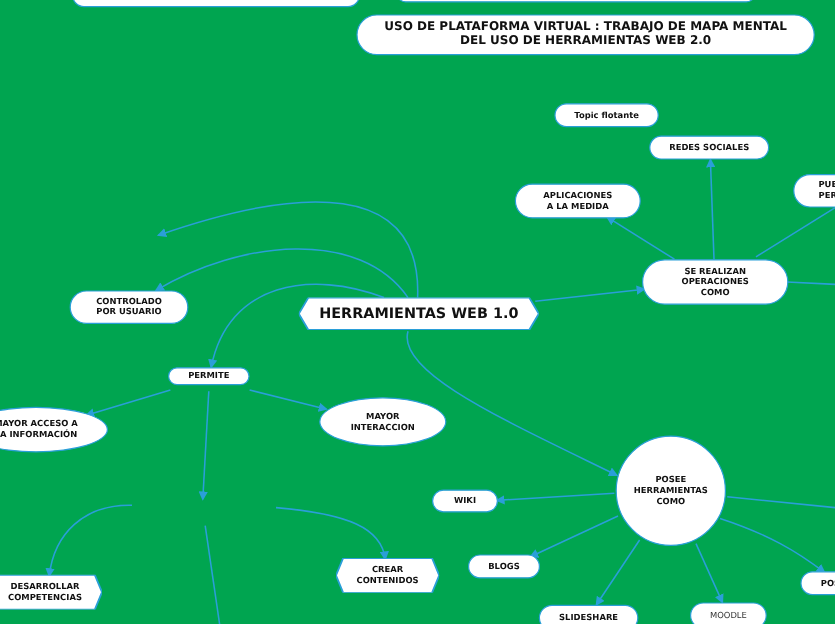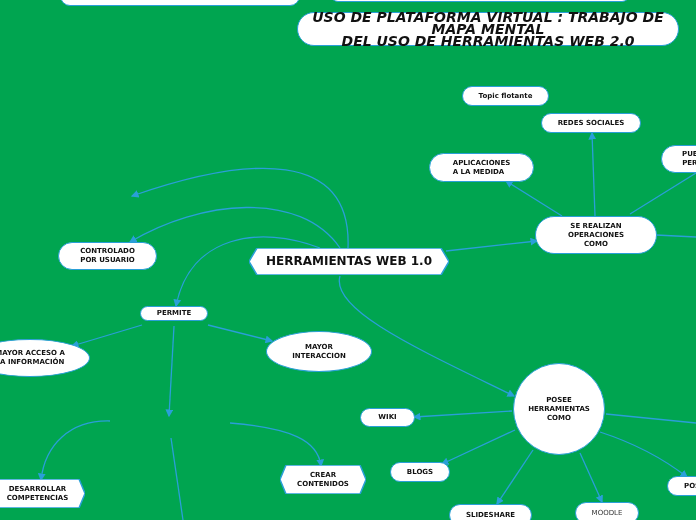--- a/index.html
+++ b/index.html
@@ -29,21 +29,21 @@
     .ellipse { border-radius: 50%; }
     .circle { border-radius: 50%; }
     .hex {
       border: none;
       background: transparent;
     }
     .hex .hexbg {
       position: absolute; inset: 0;
     }
     .hex span { position: relative; }
-    .title-node { font-size: 14px; line-height: 12px; font-style: italic; }
+    .title-node { font-size: 10px; line-height: 12px; }
     .central { font-size: 12px; }
     .normal-weight { font-weight: normal; color: #333; }
   </style>
 </head>
 <body>
 
 <div id="canvas">
 
   <svg class="links" viewBox="0 0 696 520">
     <defs>
@@ -122,21 +122,21 @@
     <svg class="hexbg" viewBox="0 0 86 29" preserveAspectRatio="none">
       <polygon points="6,0 80,0 86,14.5 80,29 6,29 0,14.5" fill="#fff" stroke="#2a9fd8" stroke-width="1.5"></polygon>
     </svg>
     <span>CREAR
 CONTENIDOS</span>
   </div>
 
   <div class="node pill" style="left:535px; top:216px; width:122px; height:38px;">SE REALIZAN
 OPERACIONES
 COMO</div>
-  <div class="node pill" style="left:429px; top:153px; width:105px; height:29px; text-align:left;">APLICACIONES
+  <div class="node pill" style="left:429px; top:153px; width:105px; height:29px; text-align:center;">APLICACIONES
 A LA MEDIDA</div>
   <div class="node pill" style="left:541px; top:113px; width:100px; height:20px;">REDES SOCIALES</div>
   <div class="node pill" style="left:661px; top:145px; width:60px; height:28px; justify-content:flex-start; padding-left:20px;">PUE
 PER</div>
 
   <div class="node circle" style="left:513px; top:363px; width:92px; height:92px;">POSEE
 HERRAMIENTAS
 COMO</div>
   <div class="node pill" style="left:360px; top:408px; width:55px; height:19px;">WIKI</div>
   <div class="node pill" style="left:390px; top:462px; width:60px; height:20px;">BLOGS</div>

